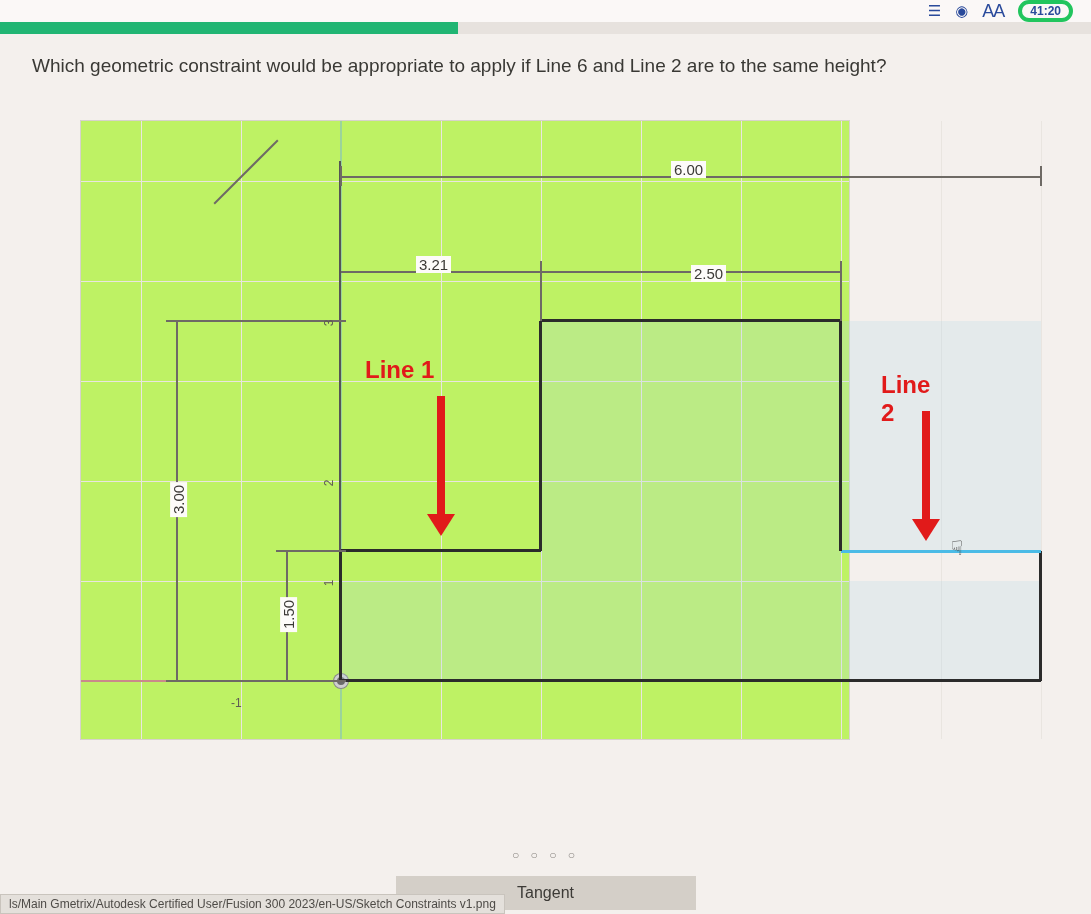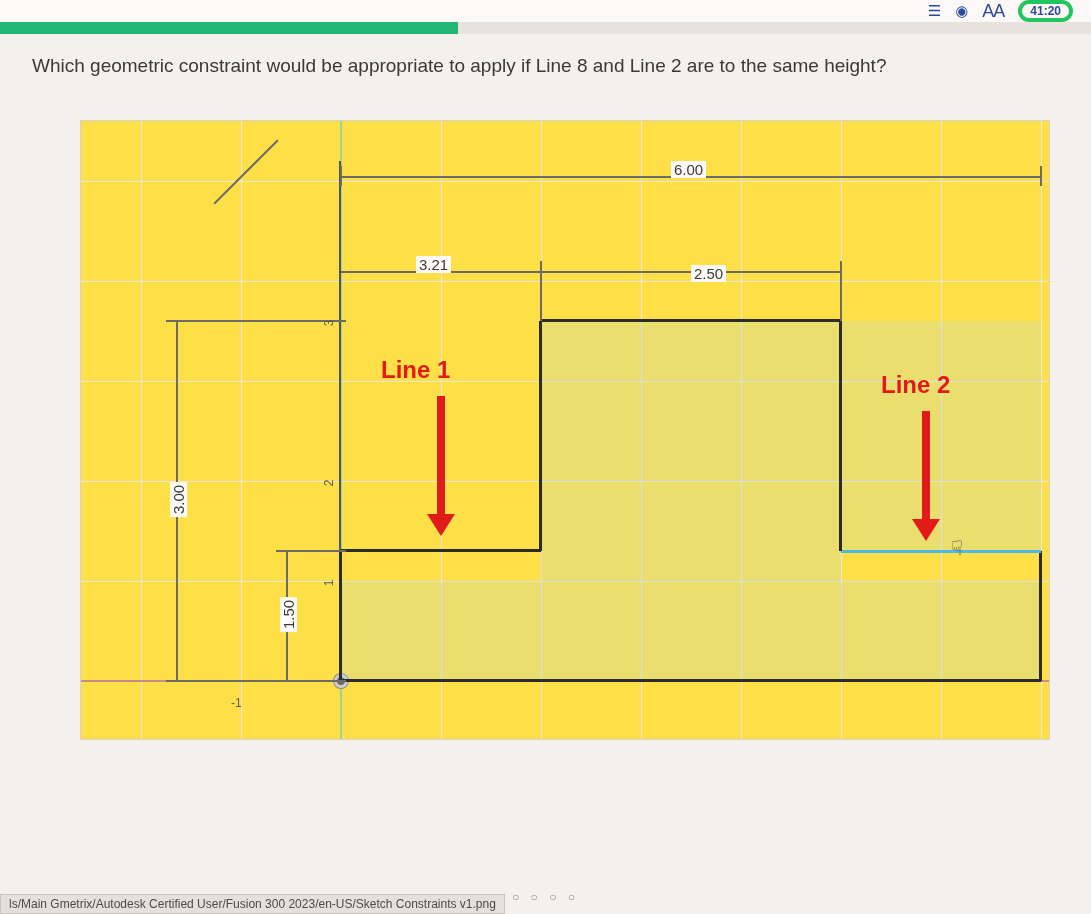--- a/index.html
+++ b/index.html
@@ -56,23 +56,23 @@
     top: 55px;
     left: 32px;
     right: 20px;
     font-size: 19px;
     color: #3a3935;
   }
   .figure {
     position: absolute;
     top: 120px;
     left: 80px;
-    width: 970px;
+    width: 770px;
     height: 620px;
-    background: #fde047;
+    background: #bef264;
     border: 1px solid #d7d2cc;
   }
   
   .grid-v, .grid-h { position: absolute; background: #e9e5e0; }
   .grid-v { top: 0; bottom: 0; width: 1px; }
   .grid-h { left: 0; right: 0; height: 1px; }
 
   .axis-v { position:absolute; top:0; bottom:0; width:2px; background:#9bd49b; }
   .axis-h { position:absolute; left:0; right:0; height:2px; background:#c98a8a; }
 
@@ -202,21 +202,21 @@
   <span class="list-icon">☰</span>
   <span class="camera-icon">◉</span>
   <span class="aa">AA</span>
   <span class="timer">41:20</span>
 </div>
 
 <div class="progress-track">
   <div class="progress-fill" style="width: 42%;"></div>
 </div>
 
-<div class="question">Which geometric constraint would be appropriate to apply if Line 8 and Line 2 are to the same height?</div>
+<div class="question">Which geometric constraint would be appropriate to apply if Line 6 and Line 2 are to the same height?</div>
 
 <div class="figure">
 
   <div class="grid-v" style="left:60px"></div>
   <div class="grid-v" style="left:160px"></div>
   <div class="grid-v" style="left:260px"></div>
   <div class="grid-v" style="left:360px"></div>
   <div class="grid-v" style="left:460px"></div>
   <div class="grid-v" style="left:560px"></div>
   <div class="grid-v" style="left:660px"></div>
@@ -279,33 +279,34 @@
 
   <div class="dim-line" style="left:205px;top:430px;width:2px;height:130px"></div>
   <div class="dim-tick" style="left:195px;top:429px;height:2px;width:70px"></div>
   <div class="dim-text vert" style="left:190px;top:485px">1.50</div>
 
   <span class="axis-label" style="left:245px; top:455px">1</span>
   <span class="axis-label" style="left:245px; top:355px">2</span>
   <span class="axis-label" style="left:245px; top:195px">3</span>
   <span class="axis-label" style="left:150px; top:575px; transform:none">-1</span>
 
-  <div class="callout" style="left:300px;top:235px">Line 1</div>
+  <div class="callout" style="left:284px;top:235px">Line 1</div>
   <div class="arrow-red" style="left:345px;top:275px;width:30px;height:140px">
     <div class="shaft"></div>
       <div class="head"></div>
   </div>
 
   <div class="callout" style="left:800px;top:250px">Line 2</div>
   <div class="arrow-red" style="left:830px;top:290px;width:30px;height:130px">
     <div class="shaft"></div>
       <div class="head"></div>
   </div>
 
   <span class="cursor-hand" style="left:870px;top:415px">☟</span>
 
 </div>
 
 <div class="answers">
   <div class="dots">○ ○ ○ ○</div>
+  <button class="answer-btn">Tangent</button>
 </div>
 
 <div class="filepath">ls/Main Gmetrix/Autodesk Certified User/Fusion 300 2023/en-US/Sketch Constraints v1.png</div>
 
 </body></html>

